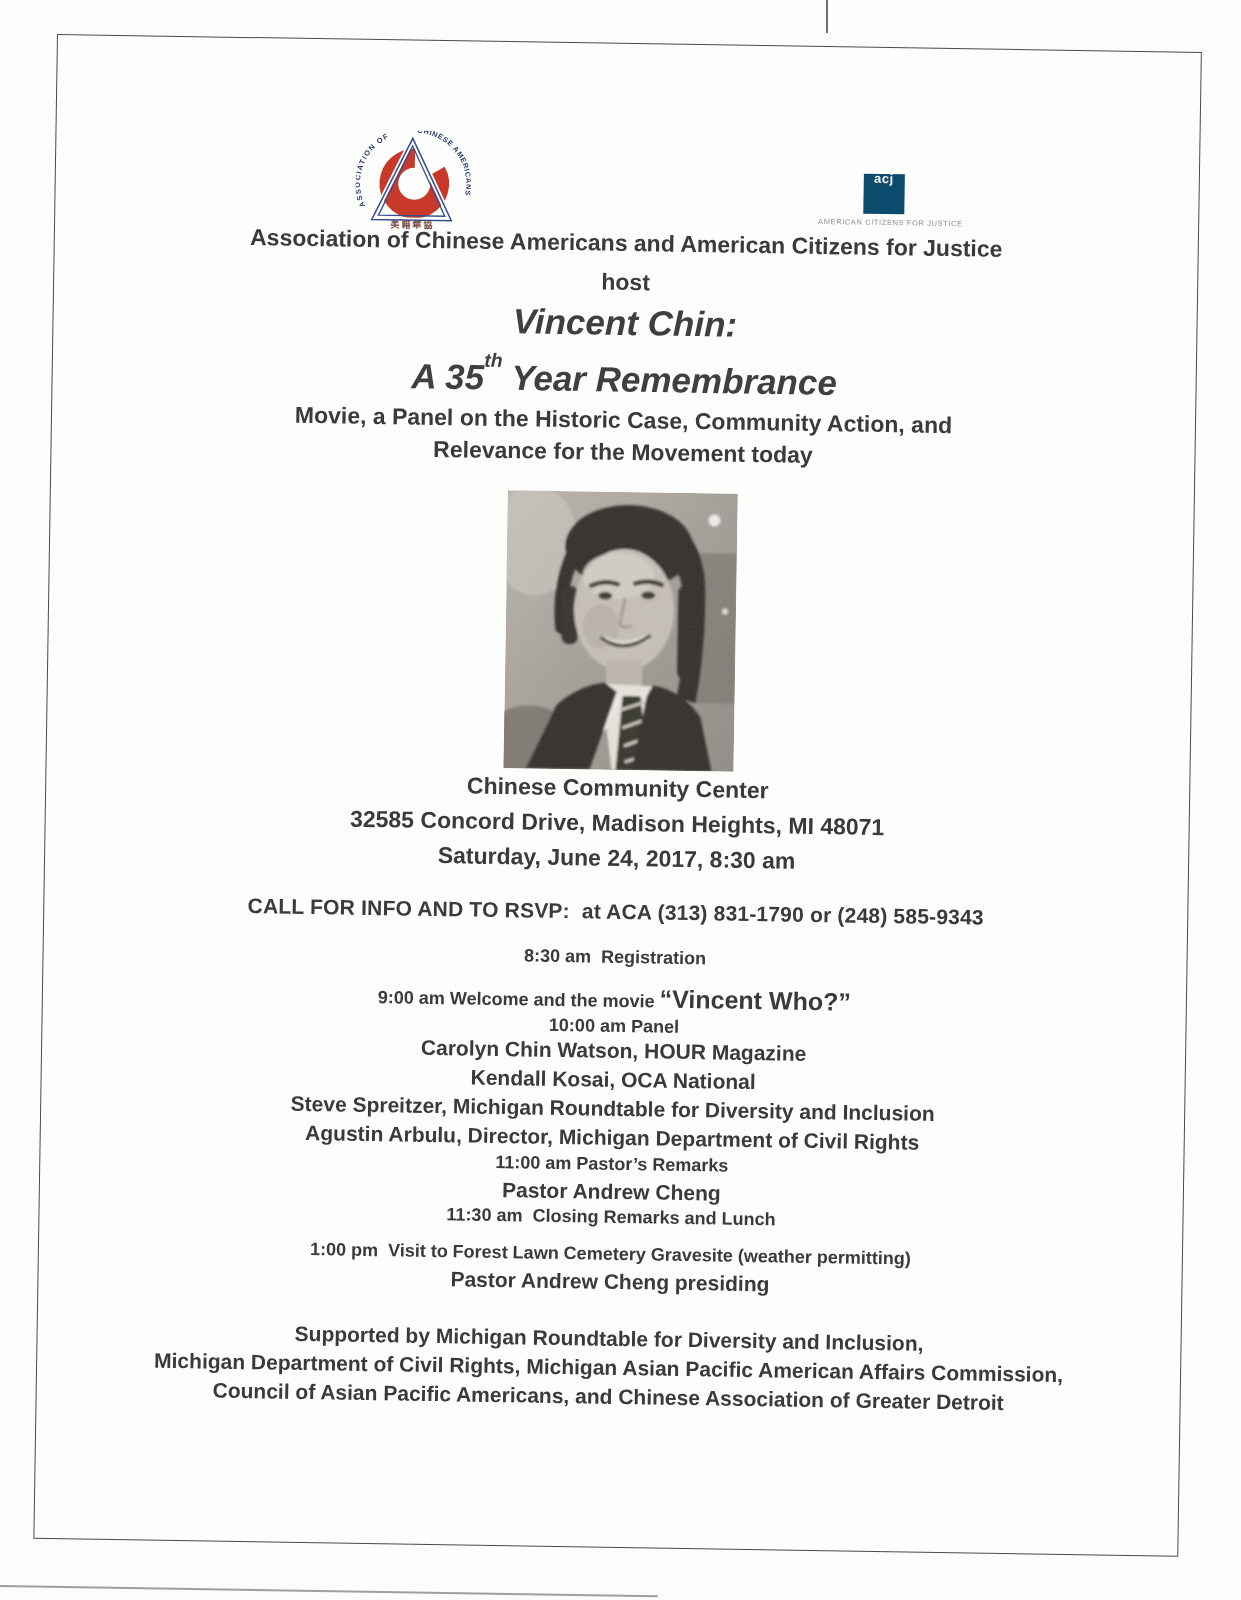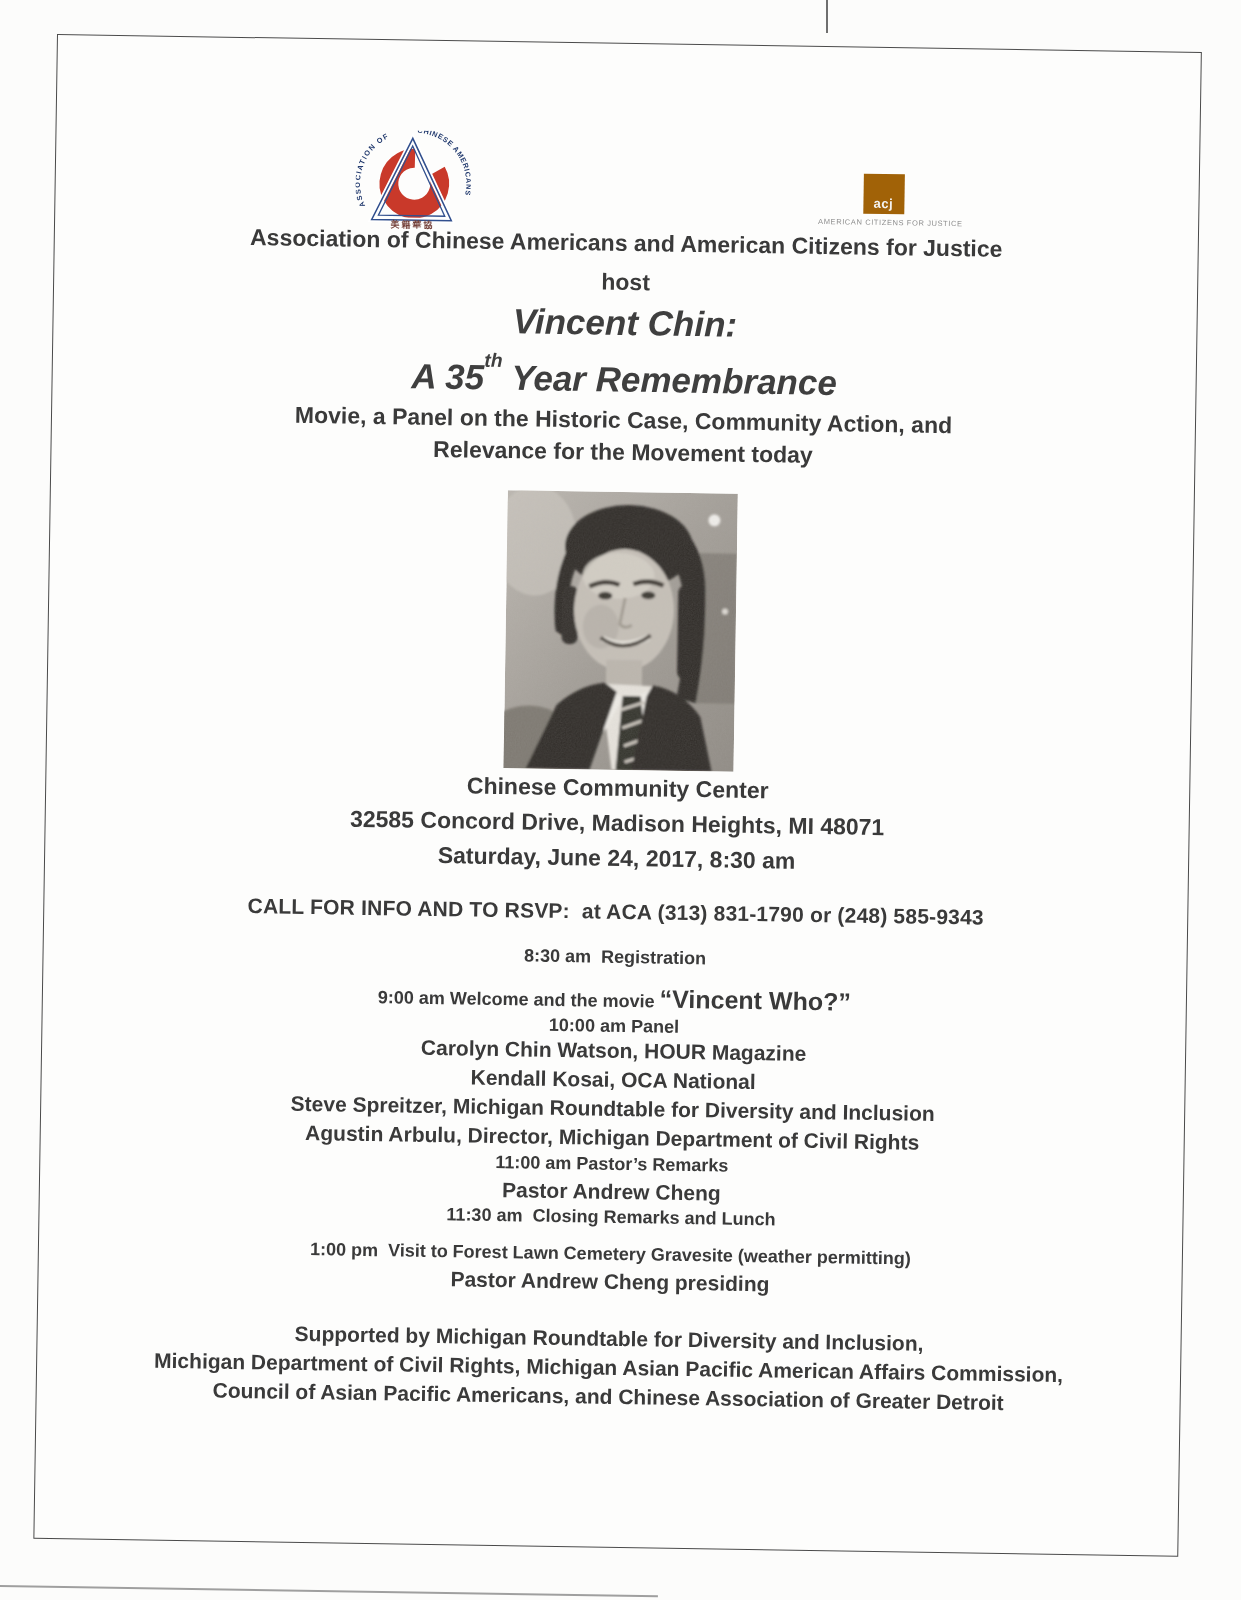--- a/index.html
+++ b/index.html
@@ -27,22 +27,22 @@
   .t-rsvp   {font-size:21px;font-weight:bold;line-height:28px;letter-spacing:.2px;}
   .t-time   {font-size:18px;font-weight:bold;line-height:26px;}
   .t-name   {font-size:21px;font-weight:bold;line-height:29px;}
   .t-movie  {font-size:25px;font-weight:bold;}
   .t-support{font-size:21px;font-weight:bold;line-height:29px;}
 
   
   .aca-logo{position:absolute;left:300px;top:90px;width:115px;height:105px;}
   .acj-logo{position:absolute;left:763px;top:126px;width:130px;text-align:center;}
   .acj-square{
-    width:41px;height:40px;margin:0 auto;background:#a16207;
-    display:flex;align-items:flex-end;justify-content:center;
+    width:41px;height:40px;margin:0 auto;background:#0c4a6e;
+    display:flex;align-items:flex-start;justify-content:center;
   }
   .acj-monogram{color:#f4f3f1;font-weight:bold;font-size:13px;letter-spacing:.5px;position:relative;top:-3px;}
   .acj-caption{margin-top:4px;font-size:7.5px;color:#8f8f8f;letter-spacing:.6px;white-space:nowrap;}
   .aca-chinese{
     position:absolute;left:0;right:0;top:88px;text-align:center;
     font-size:9px;letter-spacing:2px;color:#74413a;font-weight:bold;
   }
 
   
   .photo{position:absolute;left:457px;top:448px;width:230px;height:278px;}

